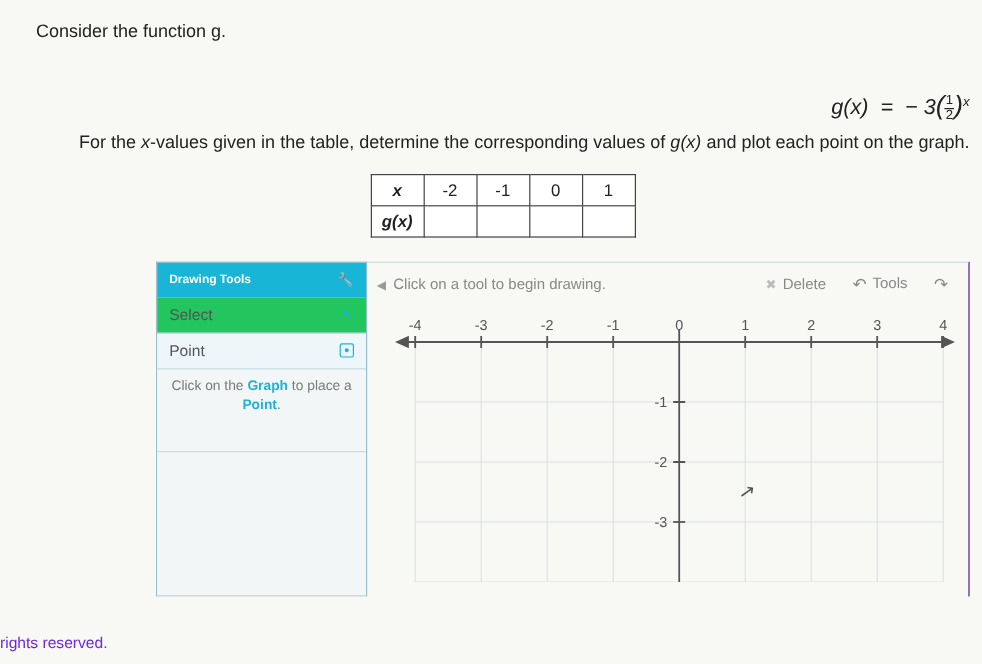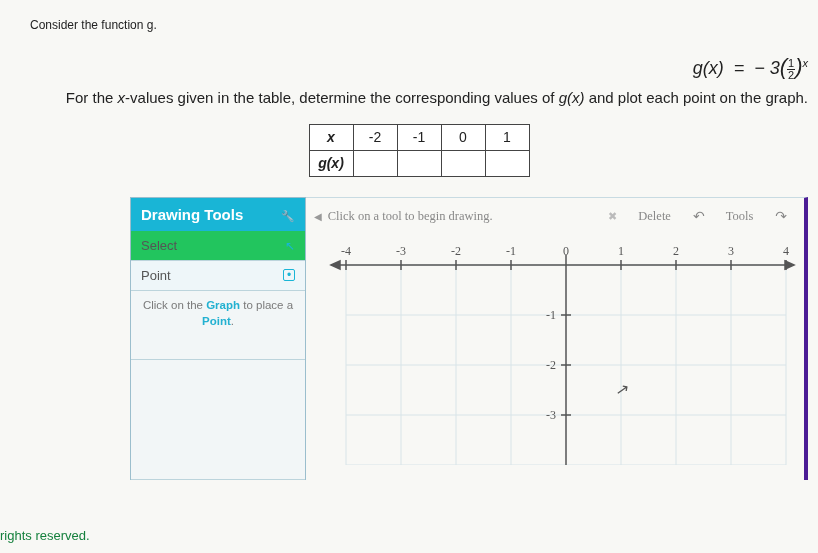--- a/index.html
+++ b/index.html
@@ -6,50 +6,50 @@
   body {
     font-family: Arial, sans-serif;
     background: #f8f8f5;
     width: 818px;
     height: 553px;
     padding: 18px 10px 10px 30px;
     position: relative;
     color: #222;
     overflow: hidden;
   }
-  .prompt1 { font-size: 12px; margin-bottom: 22px; }
+  .prompt1 { font-size: 15px; margin-bottom: 40px; }
   .formula { font-family: Liberation Sans, sans-serif; font-size: 18px; text-align: right; margin-bottom: 8px; font-style: italic; }
   .prompt2 { font-size: 15px; margin-bottom: 18px; margin-left: -20px; text-align: right; }
   .prompt2 .gofx { font-style: italic; }
   
   .value-table { border-collapse: collapse; margin: 0 auto 20px auto; }
   .value-table td, .value-table th {
     border: 1px solid #444; width: 44px; height: 26px; text-align: center;
     font-size: 14px; font-weight: normal; background:#fff;
   }
   .value-table .hdr { font-style: italic; font-weight: bold; }
   
   .tool-area { display: flex; margin-left: 100px; }
   
   .palette { width: 176px; border: 1px solid #9bbecd; border-bottom:none; }
-  .palette-header { background: #19b5d6; color: #fff; font-size: 15px; font-weight: bold; padding: 8px 10px; display:flex; justify-content:space-between; align-items:center; }
+  .palette-header { background: #19b5d6; color: #fff; font-size: 10px; font-weight: bold; padding: 8px 10px; display:flex; justify-content:space-between; align-items:center; }
   .palette-row { background:#22c55e; border-bottom:1px solid #bcd4dc; padding:7px 10px; font-size:13px; color:#555; display:flex; justify-content:space-between; align-items:center; cursor:pointer; }
   .palette-row.sel { background:#eef6f9; }
   .hint-row { background:#f2f6f7; color:#7a7a7a; font-size:11.5px; padding:6px 10px 30px 10px; line-height:1.4; border-bottom:1px solid #bcd4dc;text-align:center; }
   .hint-row b { color:#23b1d1; font-weight:bold; }
   .palette-pad { background:#f2f6f7; height:120px; border-bottom:1px solid #bcd4dc; }
   
   .top-tool-bar { display:flex; align-items:center; font-size:12.5px; color:#888; padding:6px 8px; }
   .top-tool-bar .msg { flex:1; padding-left:6px; }
-  .btn { display:inline-flex; align-items:center; gap:21px; padding:4px 9px; margin-left:4px; color:#888; cursor:pointer; border-radius:3px; }
-  .tool-right { flex:1; border-top:1px solid #c8dbe2; border-right:4px solid #4c1d95; min-width:480px;font-family:Liberation Serif, serif;}
+  .btn { display:inline-flex; gap:5px; padding:4px 9px; margin-left:4px; color:#888; cursor:pointer; border-radius:3px; }
+  .tool-right { flex:1; border-top:1px solid #c8dbe2; border-right:1px solid #4c1d95; min-width:480px;}
   
   .graph-wrap { position:relative; height:230px; margin-left:20px; margin-top:10px; }
   
-  .footer { position:absolute; bottom:10px; left:0; font-size:13px; color:#15803d; }
+  .footer { position:absolute; bottom:10px; left:0; font-size:13px; color:#6d28d9; }
 
   
   .wrench-icon::before { content:"🔧"; font-size:11px; }
   .sel-icon::before { content:"↖"; font-size:12px; color:#19b5d6; }
   .point-icon { width:12px; height:12px; border:1px solid #19b5d6; border-radius:2px; display:inline-flex; align-items:center; justify-content:center;}
   .point-icon::before{content:"•"; color:#19b5d6; font-size:12px; line-height:0;}
   .collapse-icon::before{ content:"◀"; font-size:10px; color:#999;}
   .close-icon::before{ content:"✖"; font-size:11px; color:#bbb;}
   .undo-icon::before{ content:"↶"; font-size:14px; color:#888;}
   .redo-icon::before{ content:"↷"; font-size:14px; color:#888;}

